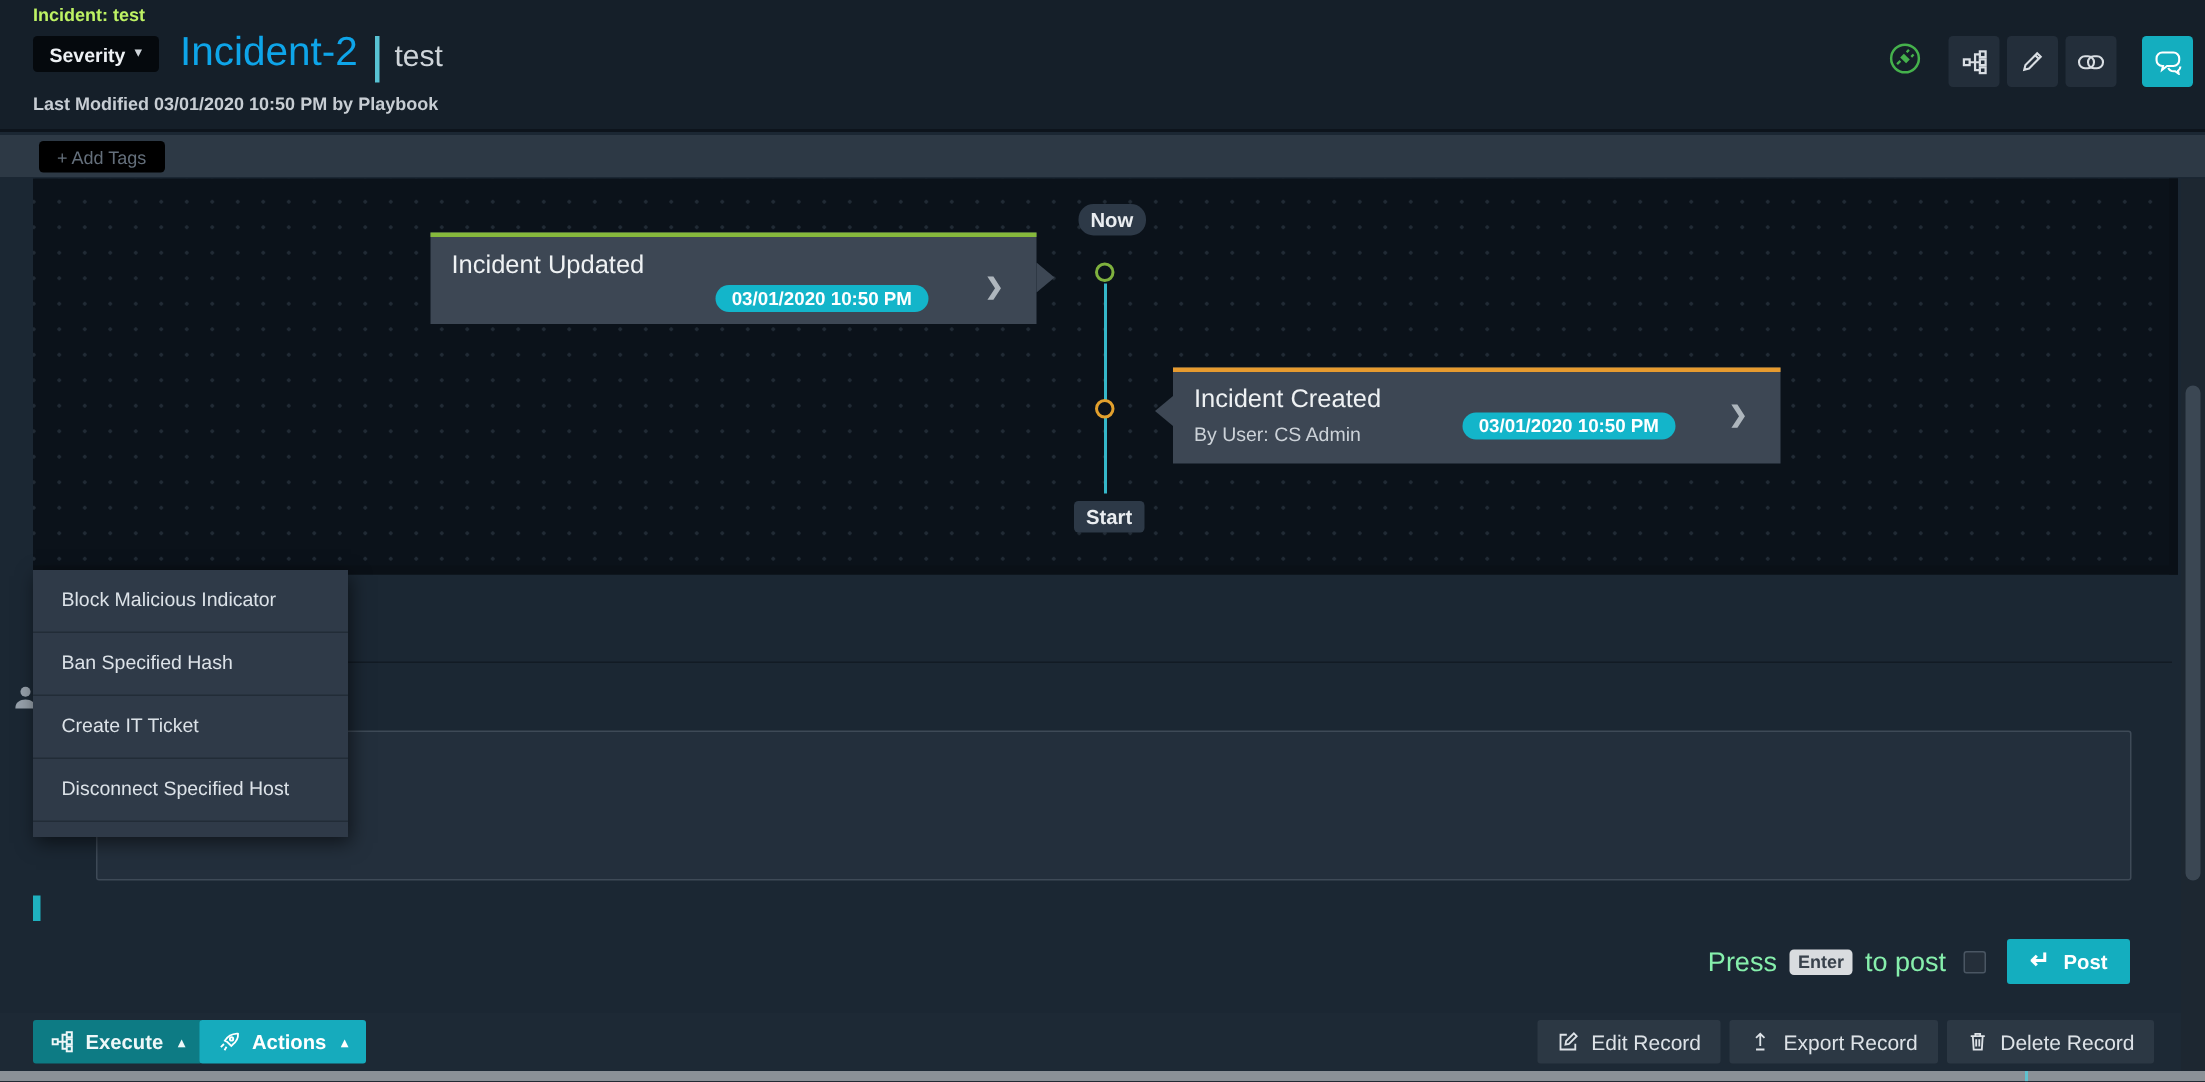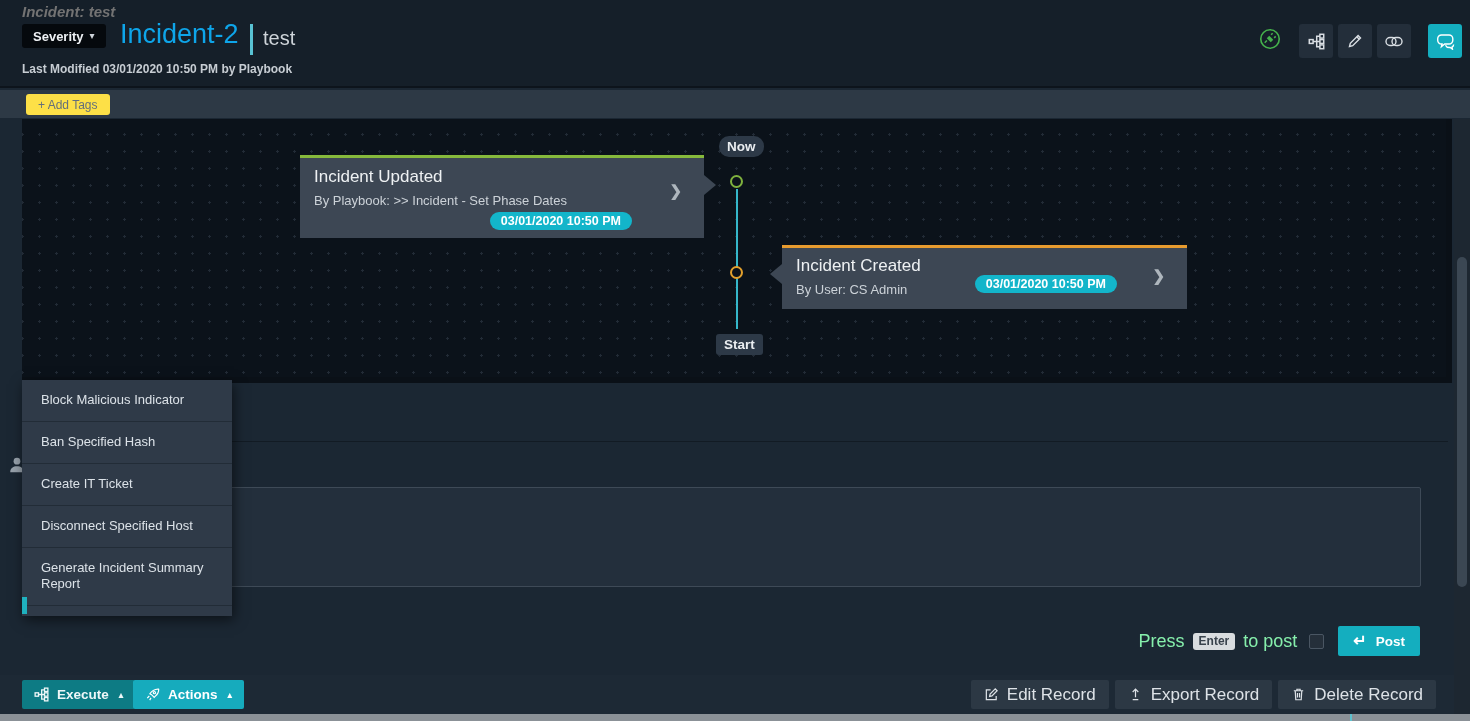--- a/index.html
+++ b/index.html
@@ -2,55 +2,55 @@
 <html><head>
 <meta charset="utf-8">
 <style>
   * { box-sizing: border-box; margin: 0; padding: 0; }
   html,body { background:#10171f; }
   body { font-family:"Liberation Sans", sans-serif; }
   #frame { position:relative; width:1470px; height:721px; background:#1b2733; overflow:hidden; }
 
   
   .header { position:absolute; left:0; top:0; width:1470px; height:88px; background:#151f29; border-bottom:2px solid #0d141c; }
-  .ctx-label { position:absolute; left:22px; top:3px; font-size:15px; font-weight:600; color:#737373;font-style:italic; }
+  .ctx-label { position:absolute; left:22px; top:3px; font-size:12px; font-weight:600; color:#bef264; }
   .severity-btn { position:absolute; left:22px; top:24px; height:24px; background:#05090d; border-radius:3px; display:flex; align-items:center; gap:6px; padding:0 11px; cursor:pointer; }
   .severity-btn .lbl { font-size:13px; font-weight:600; color:#eef1f4; }
   .caret { font-size:10px; color:#cfd5da; line-height:1; }
   .title-id { position:absolute; left:120px; top:19px; font-size:27px; font-weight:400; color:#0ea5e9; }
   .title-sep { position:absolute; left:250px; top:24px; width:3px; height:31px; background:#58c2d3; }
   .title-name { position:absolute; left:263px; top:27px; font-size:20px; font-weight:400; color:#ced4d9; }
   .last-mod { position:absolute; left:22px; top:62px; font-size:12px; font-weight:600; color:#c7cdd3; }
   .status-icon { position:absolute; left:1259px; top:28px; width:22px; height:22px; color:#45b14c; }
   .hbtn { position:absolute; top:24px; width:34px; height:34px; background:#232e3a; border-radius:3px; display:flex; align-items:center; justify-content:center; color:#d9dee3; cursor:pointer; }
   .hbtn.teal { background:#14aebf; color:#ffffff; }
 
   
   .tags-bar { position:absolute; left:0; top:90px; width:1470px; height:28px; background:#2d3945; }
-  .add-tags { position:absolute; left:26px; top:4px; height:21px; padding:0 12px; background:#fde047; border:none; border-radius:3px; font-size:12px; color:#646f7b; font-family:inherit; cursor:pointer; }
+  .add-tags { position:absolute; left:26px; top:4px; height:21px; padding:0 12px; background:#000000; border:none; border-radius:3px; font-size:12px; color:#646f7b; font-family:inherit; cursor:pointer; }
 
   
   .timeline { position:absolute; left:22px; top:119px; width:1430px; height:264px; background:#0b121a;
     border-right:6px solid #0a1017; border-bottom:6px solid #0a1017;
     background-image:radial-gradient(circle, rgba(125,145,165,0.20) 1px, transparent 1.4px);
     background-size:17px 17px; background-position:9px 7px; }
   .tl-badge { position:absolute; background:#2d3947; border-radius:3px; padding:3px 8px; font-size:13.5px; font-weight:700; color:#eaedf0; }
   .tl-badge.now { left:697px; top:17px;border-radius:10px; }
   .tl-badge.start { left:694px; top:215px; }
   .tl-line { position:absolute; left:714px; top:70px; width:2px; height:140px; background:#35b7c9; }
   .tl-node { position:absolute; width:13px; height:13px; border-radius:50%; background:#0b121a; cursor:pointer; }
   .tl-node.green { left:708px; top:56px; border:2.5px solid #7fb13e; }
   .tl-node.orange { left:708px; top:147px; border:2.5px solid #e2a02d; }
 
   .card { position:absolute; background:#3d4754; cursor:pointer; }
   .card .card-title { font-size:17px; color:#eef1f3; }
   .card .card-by { font-size:13px; color:#ccd2d8; }
   .pill { display:inline-block; background:#13b5ca; color:#ffffff; font-size:12.5px; font-weight:700; padding:2px 11px; border-radius:9px; white-space:nowrap; }
   .chev { position:absolute; font-size:15px; font-weight:700; color:#aeb6bd; }
-  .card1 { left:265px; top:36px; width:404px; border-top:3px solid #86b93c; padding:9px 14px 8px;margin-left:13px; }
+  .card1 { left:265px; top:36px; width:404px; border-top:3px solid #86b93c; padding:9px 14px 8px; }
   .card1 .card-by { margin-top:6px; }
   .card1 .pill-row { margin-top:3px; text-align:right; padding-right:58px; }
   .card1 .chev { right:22px; top:24px; }
   .arrow-r { position:absolute; right:-12px; top:17px; width:0; height:0; border-left:12px solid #3d4754; border-top:10px solid transparent; border-bottom:10px solid transparent; }
   .card2 { left:760px; top:126px; width:405px; border-top:3px solid #e79b2f; padding:8px 14px 12px; }
   .card2 .card-by { margin-top:6px; }
   .card2 .pill { position:absolute; right:70px; top:27px; }
   .card2 .chev { right:22px; top:19px; }
   .arrow-l { position:absolute; left:-12px; top:16px; width:0; height:0; border-right:12px solid #3d4754; border-top:10px solid transparent; border-bottom:10px solid transparent; }
 
@@ -73,21 +73,21 @@
   .menu-item + .menu-item { border-top:1px solid #222c37; }
   .menu-footer { height:11px; border-top:1px solid #222c37; }
 
   
   .footer-bar { position:absolute; left:0; top:675px; width:1470px; height:39px; background:#1d2935; }
   .fbtn { position:absolute; display:flex; align-items:center; gap:8px; height:29px; padding:0 12px; border:none; border-radius:2px; font-family:inherit; font-size:13.5px; font-weight:600; cursor:pointer; }
   .exec { left:22px; top:5px; background:#0d7b84; color:#eef7f8; }
   .acts { left:133px; top:5px; background:#16abbd; color:#ffffff; }
   .caret-up { font-size:9px; margin-left:2px; }
   .right-group { position:absolute; right:34px; top:5px; display:flex; gap:6px; }
-  .rbtn { display:flex; align-items:center; gap:8px; height:29px; padding:0 13px; background:#2c3844; border:none; border-radius:2px; color:#dde2e7; font-family:inherit; font-size:17px; cursor:pointer; }
+  .rbtn { display:flex; align-items:center; gap:8px; height:29px; padding:0 13px; background:#2c3844; border:none; border-radius:2px; color:#dde2e7; font-family:inherit; font-size:14px; cursor:pointer; }
 
   .bottom-strip { position:absolute; left:0; top:714px; width:1470px; height:7px; background:#8b9197; cursor:pointer; }
   .strip-tick { position:absolute; left:1350px; top:0; width:2px; height:7px; background:#5fc2cf; }
 
   .v-track { position:absolute; left:1454px; top:119px; width:16px; height:595px; background:#1d2731; cursor:pointer; }
   .v-thumb { position:absolute; left:3px; top:138px; width:10px; height:330px; background:#3b4753; border-radius:5px; cursor:grab; }
 
   svg { display:block; }
 </style>
 </head>
@@ -151,21 +151,20 @@
 
   <div class="timeline">
     <div class="tl-badge now">Now</div>
     <div class="tl-line"></div>
     <div class="tl-node green"></div>
     <div class="tl-node orange"></div>
     <div class="tl-badge start">Start</div>
 
     <div class="card card1">
       <div class="card-title">Incident Updated</div>
-      <div class="card-by">By Playbook: &gt;&gt; Incident - Set Phase Dates</div>
       <div class="pill-row">
         <span class="pill">03/01/2020 10:50 PM</span>
       </div>
       <span class="chev">❯</span>
       <span class="arrow-r"></span>
     </div>
 
     <div class="card card2">
       <div class="card-title">Incident Created</div>
       <div class="card-by">By User: CS Admin</div>
@@ -196,21 +195,20 @@
       <span class="ret-glyph">↵</span>
       <span>Post</span>
     </button>
   </div>
 
   <nav class="menu">
     <div class="menu-item">Block Malicious Indicator</div>
     <div class="menu-item">Ban Specified Hash</div>
     <div class="menu-item">Create IT Ticket</div>
     <div class="menu-item">Disconnect Specified Host</div>
-    <div class="menu-item">Generate Incident Summary Report</div>
     <div class="menu-footer"></div>
   </nav>
 
   <div class="footer-bar">
     <button class="fbtn exec">
       <svg width="15" height="15" viewBox="0 0 16 16" fill="none" stroke="currentColor" stroke-width="1.4">
         <rect x="1.2" y="6.2" width="3.6" height="3.6"></rect>
         <rect x="11.2" y="1.2" width="3.6" height="3.6"></rect>
         <rect x="11.2" y="6.2" width="3.6" height="3.6"></rect>
         <rect x="11.2" y="11.2" width="3.6" height="3.6"></rect>

